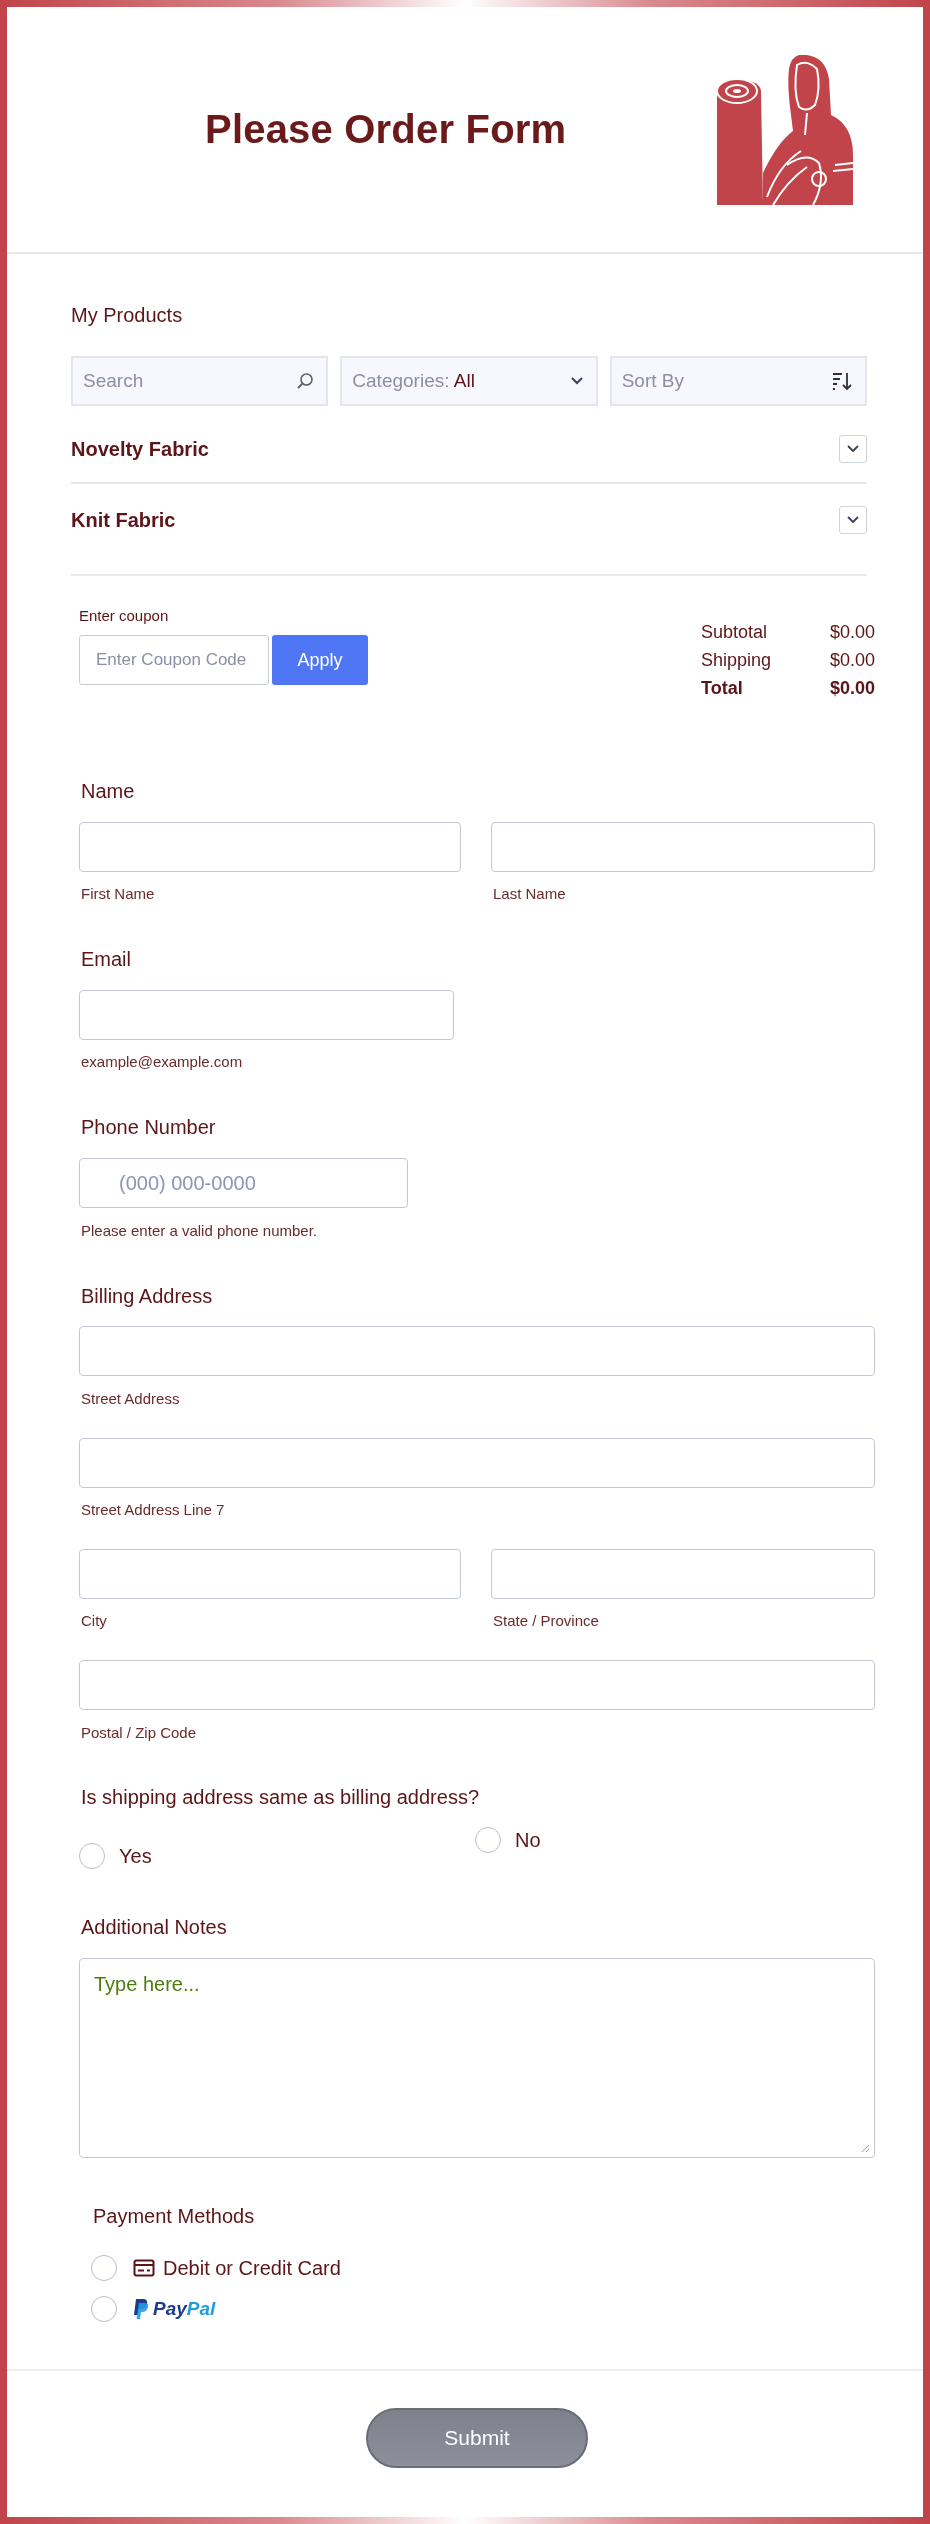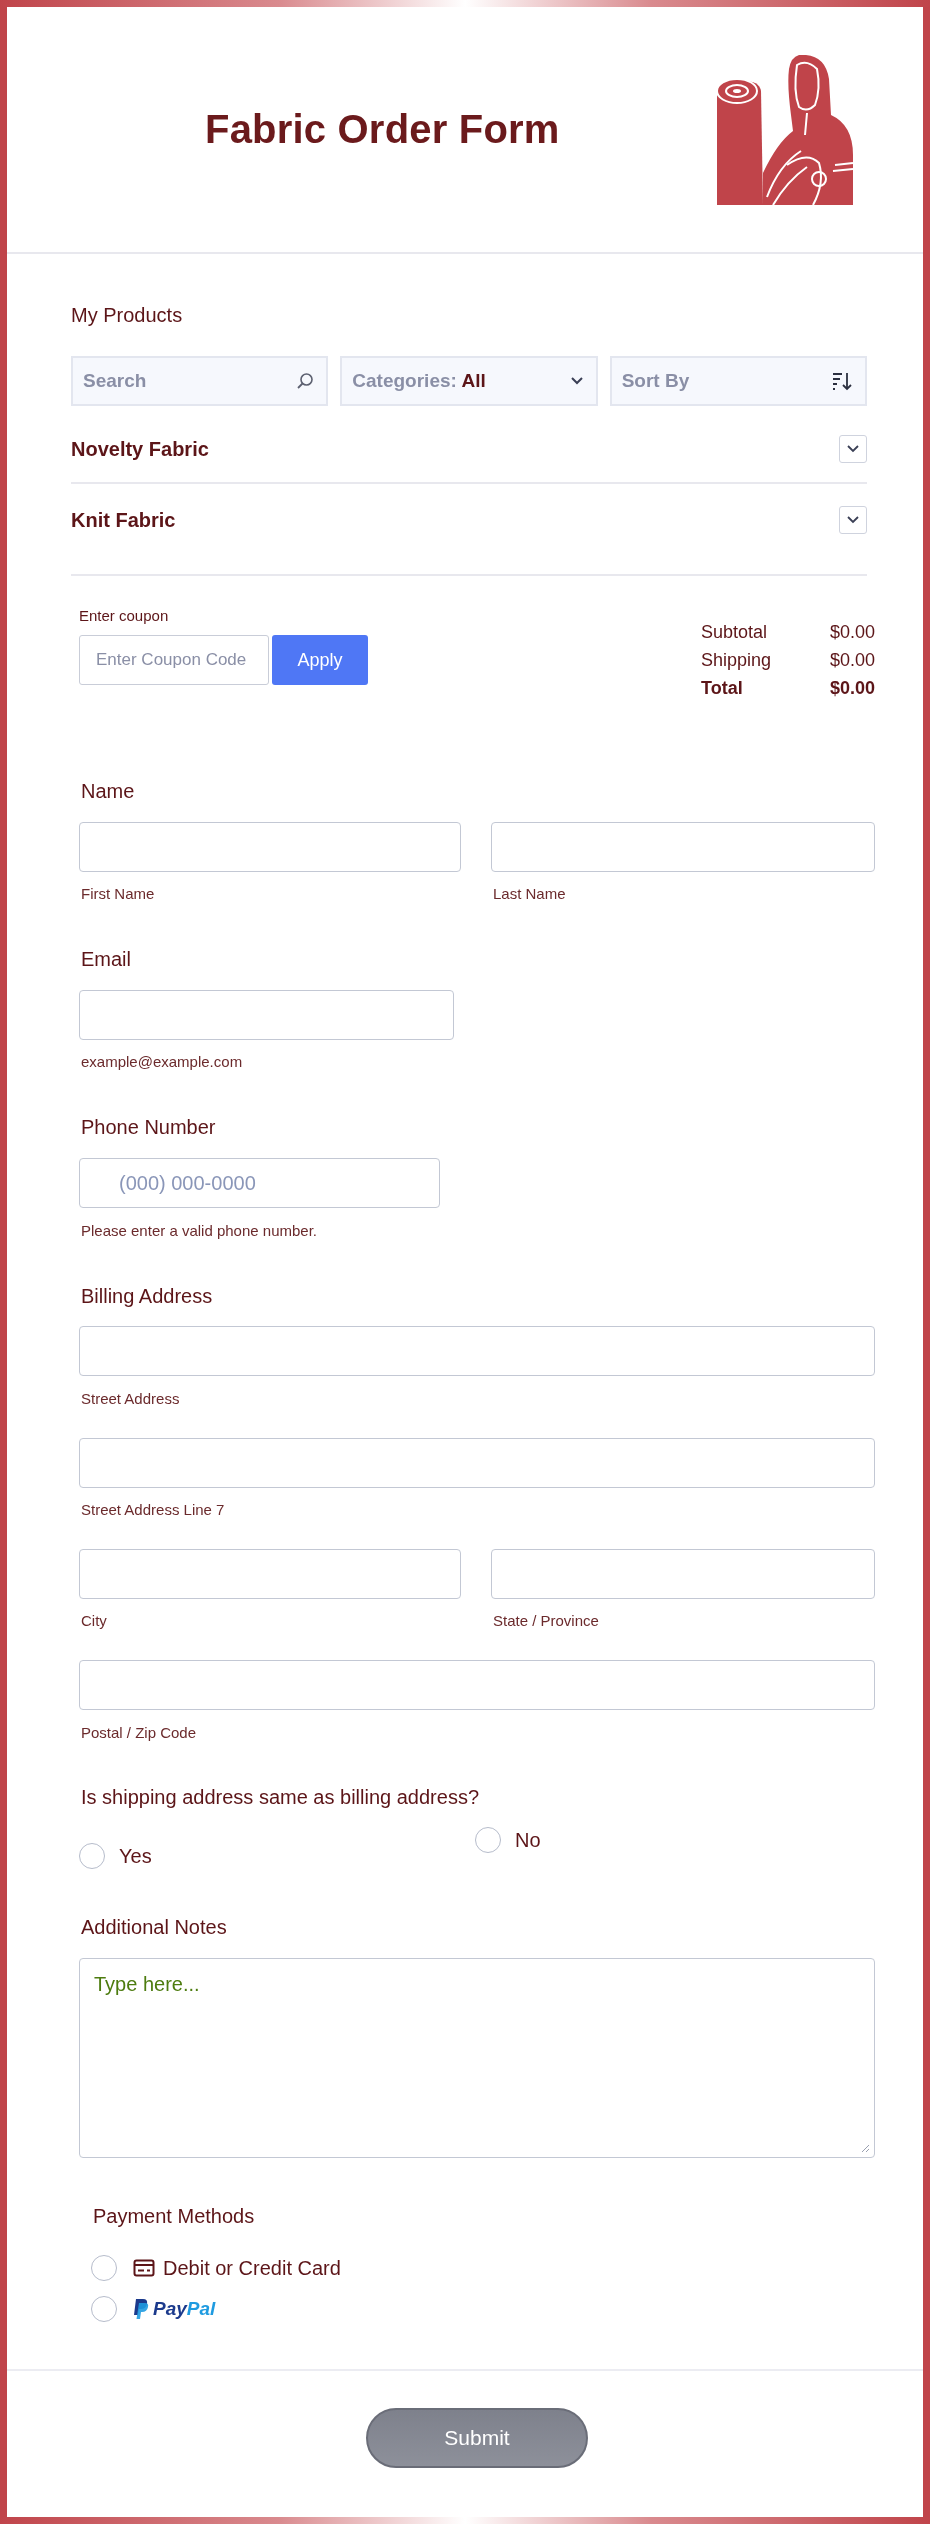--- a/index.html
+++ b/index.html
@@ -41,21 +41,21 @@
   .content { position: absolute; left: 64px; width: 796px; }
 
   .section-label { font-size: 20px; color: #5c1518; }
 
   
   .products-title { top: 304px; }
   .toolbar { top: 356px; height: 50px; display: flex; gap: 12px; }
   .tool {
     flex: 1; height: 50px; background: #f6f8fd; border: 2px solid #e3e6ef;
     display: flex; align-items: center; justify-content: space-between;
-    padding: 0 12px 0 10px; font-size: 19px; color: #8a8fa6; font-weight: bold;
+    padding: 0 12px 0 10px; font-size: 19px; color: #8a8fa6;
   }
   .tool .strong { color: #5c1518; }
   .tool svg { flex: none; }
 
   .cat-row {
     position: absolute; left: 64px; width: 796px; height: 70px;
     display: flex; align-items: center; justify-content: space-between;
   }
   .cat-row .name { font-size: 20px; font-weight: bold; color: #5c1518; }
   .cat-toggle {
@@ -113,21 +113,21 @@
     color: #fff; font-size: 21px;
     display: flex; align-items: center; justify-content: center;
   }
 </style>
 </head>
 <body>
 
 <div class="frame">
 
   <div class="header">
-    <div class="page-title">Fabric Order Form</div>
+    <div class="page-title">Please Order Form</div>
     <svg class="illustration" viewBox="0 0 160 160">
 
       <path d="M10 38 Q10 28 30 26 Q52 24 54 36 L56 150 L10 150 Z" fill="#c0444a"></path>
       <ellipse cx="30" cy="36" rx="20" ry="12" fill="#c0444a" stroke="#fff" stroke-width="2"></ellipse>
       <ellipse cx="30" cy="36" rx="11" ry="6" fill="none" stroke="#fff" stroke-width="2"></ellipse>
       <ellipse cx="30" cy="36" rx="4" ry="2" fill="#fff"></ellipse>
 
       <path d="M92 0 Q118 -2 122 24 L124 60 Q146 70 146 100 L146 150 L56 150 L56 118 Q70 88 86 76 L84 60 Q80 30 82 14 Q84 2 92 0 Z" fill="#c0444a"></path>
       <path d="M90 10 Q100 4 110 14 Q114 34 108 50 Q100 58 92 52 Q86 36 90 10 Z" fill="none" stroke="#fff" stroke-width="2"></path>
       <path d="M100 58 L98 80 M80 110 Q100 96 112 108 Q118 128 106 150" fill="none" stroke="#fff" stroke-width="2"></path>
@@ -211,21 +211,21 @@
   <div class="input" style="left:72px; top:822px; width:382px;"></div>
   <div class="input" style="left:484px; top:822px; width:384px;"></div>
   <div class="sublabel" style="left:74px; top:885px;">First Name</div>
   <div class="sublabel" style="left:486px; top:885px;">Last Name</div>
 
   <div class="field-label" style="top:948px;">Email</div>
   <div class="input" style="left:72px; top:990px; width:375px;"></div>
   <div class="sublabel" style="left:74px; top:1053px;">example@example.com</div>
 
   <div class="field-label" style="top:1116px;">Phone Number</div>
-  <div class="input" style="left:72px; top:1158px; width:361px;padding-left:39px;">
+  <div class="input" style="left:72px; top:1158px; width:329px;padding-left:39px;">
     <span>(000) 000-0000</span>
   </div>
   <div class="sublabel" style="left:74px; top:1222px;">Please enter a valid phone number.</div>
 
   <div class="field-label" style="top:1285px;">Billing Address</div>
   <div class="input" style="left:72px; top:1326px; width:796px;"></div>
   <div class="sublabel" style="left:74px; top:1390px;">Street Address</div>
 
   <div class="input" style="left:72px; top:1438px; width:796px;"></div>
   <div class="sublabel" style="left:74px; top:1501px;">Street Address Line 7</div>

